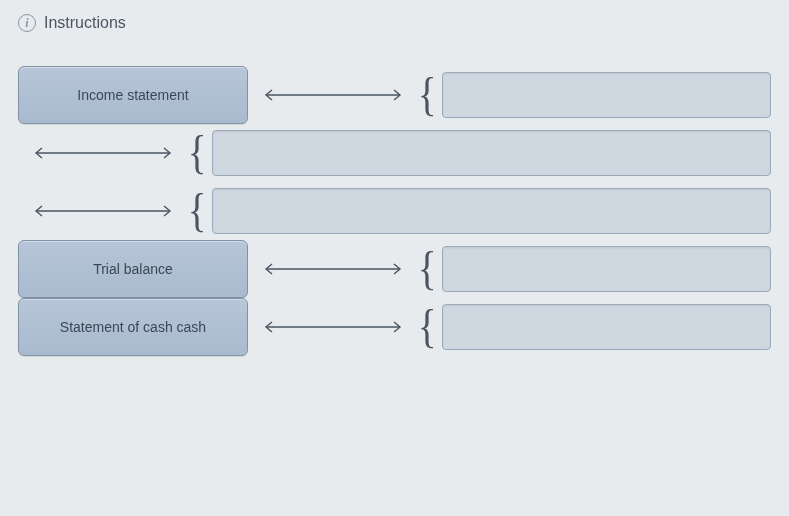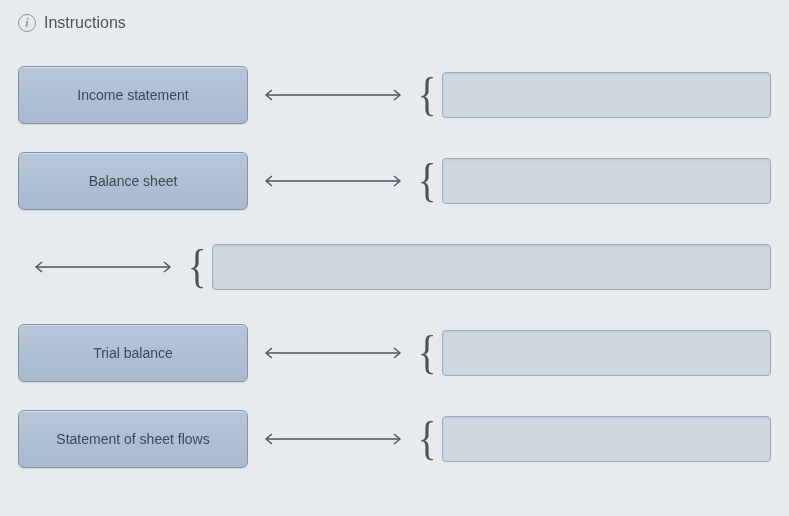--- a/index.html
+++ b/index.html
@@ -27,21 +27,20 @@
       justify-content: center;
       font-size: 12px;
       font-weight: 600;
       color: #8a96a3;
       font-family: Georgia, serif;
       font-style: italic;
     }
     .rows {
       display: flex;
       flex-direction: column;
-      gap: 28px;
       padding: 24px 18px 0 18px;
       text-align: right;
     }
     .row {
       display: flex;
       align-items: center;
     }
     .term-tile {
       width: 230px;
       height: 58px;
@@ -114,23 +113,20 @@
         <polyline points="146,24 152,29 146,34" fill="none" stroke="#4a5560" stroke-width="1.4"></polyline>
       </svg>
     </div>
     <div class="brace-wrap">
         <span class="brace">{</span>
       </div>
     <div class="drop-target"></div>
   </div>
 
   <div class="row">
-    <div class="term-tile">
-      <span>Balance sheet</span>
-    </div>
     <div class="connector">
       <svg viewBox="0 0 170 58" xmlns="http://www.w3.org/2000/svg">
         <line x1="18" y1="29" x2="152" y2="29" stroke="#4a5560" stroke-width="1.4"></line>
         <polyline points="24,24 18,29 24,34" fill="none" stroke="#4a5560" stroke-width="1.4"></polyline>
         <polyline points="146,24 152,29 146,34" fill="none" stroke="#4a5560" stroke-width="1.4"></polyline>
       </svg>
     </div>
     <div class="brace-wrap">
         <span class="brace">{</span>
       </div>
@@ -163,21 +159,21 @@
       </svg>
     </div>
     <div class="brace-wrap">
         <span class="brace">{</span>
       </div>
     <div class="drop-target"></div>
   </div>
 
   <div class="row">
     <div class="term-tile">
-      <span>Statement of sheet flows</span>
+      <span>Statement of cash cash</span>
     </div>
     <div class="connector">
       <svg viewBox="0 0 170 58" xmlns="http://www.w3.org/2000/svg">
         <line x1="18" y1="29" x2="152" y2="29" stroke="#4a5560" stroke-width="1.4"></line>
         <polyline points="24,24 18,29 24,34" fill="none" stroke="#4a5560" stroke-width="1.4"></polyline>
         <polyline points="146,24 152,29 146,34" fill="none" stroke="#4a5560" stroke-width="1.4"></polyline>
       </svg>
     </div>
     <div class="brace-wrap">
         <span class="brace">{</span>

